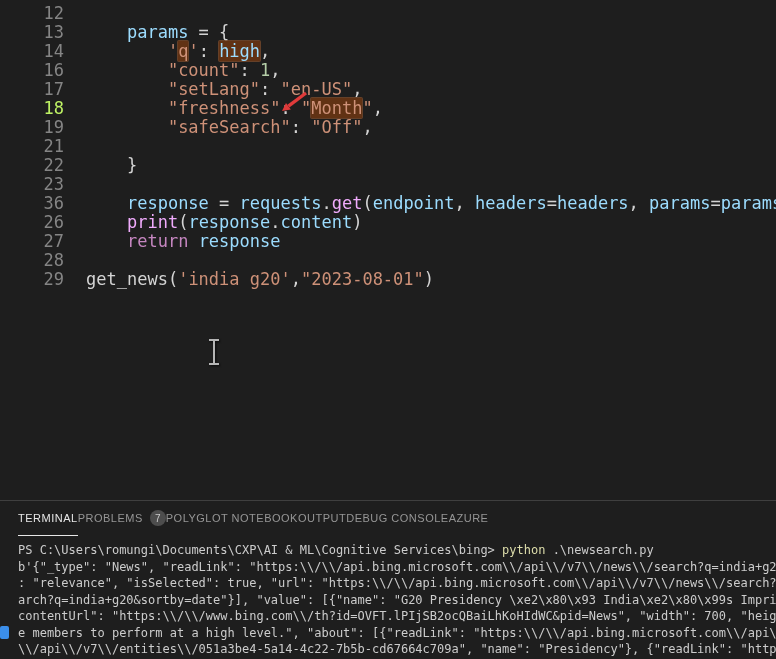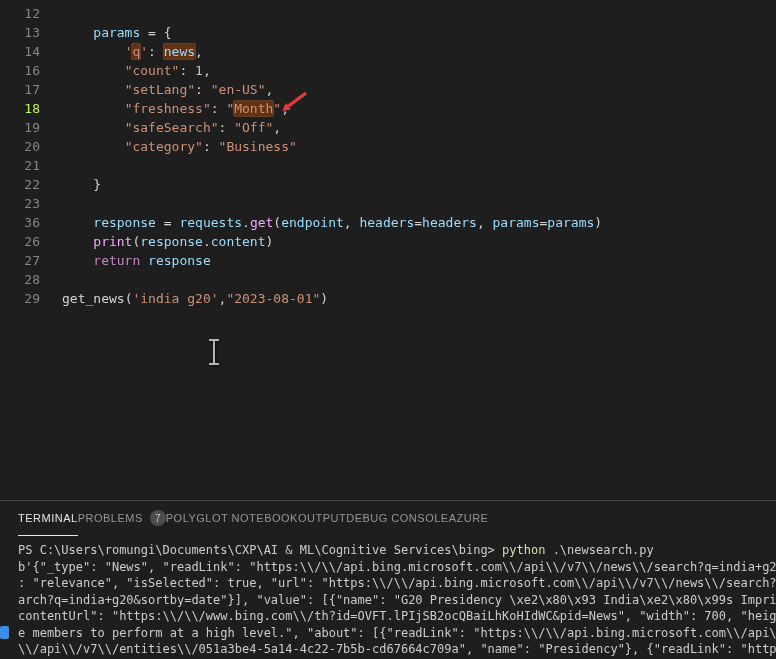--- a/index.html
+++ b/index.html
@@ -9,21 +9,21 @@
     font-family:"DejaVu Sans Mono", monospace;
     position:relative;
   }
 
   
   .editor {
     position:absolute; top:0; left:0; right:0; height:500px;
     padding-top:4px;
     overflow:hidden;
   }
-  .code-line { display:flex; height:19px; line-height:19px; font-size:13px; }
+  .code-line { display:flex; height:19px; line-height:19px; font-size:17px;padding-left:24px; }
   .gutter {
     width:40px; flex-shrink:0; text-align:right;
     color:#858585; user-select:none;
   }
   .gutter.active { color:#bef264; }
   .code { margin-left:22px; white-space:pre; color:#d4d4d4; }
 
   .tok-p { color:#d4d4d4; }
   .tok-v { color:#9cdcfe; }
   .tok-s { color:#ce9178; }
@@ -83,41 +83,37 @@
       <div class="code-line">
         <div class="gutter">12</div>
         <div class="code"></div>
       </div>
       <div class="code-line">
         <div class="gutter">13</div>
         <div class="code"><span class="tok-p">    </span><span class="tok-v">params</span><span class="tok-p"> = {</span></div>
       </div>
       <div class="code-line">
         <div class="gutter">14</div>
-        <div class="code"><span class="tok-p">        </span><span class="tok-s">'</span><span class="tok-s hl">q</span><span class="tok-s">'</span><span class="tok-p">: </span><span class="tok-v hl">news</span><span class="tok-p">,</span></div>
+        <div class="code"><span class="tok-p">        </span><span class="tok-s">'</span><span class="tok-s hl">q</span><span class="tok-s">'</span><span class="tok-p">: </span><span class="tok-v hl">high</span><span class="tok-p">,</span></div>
       </div>
       <div class="code-line">
         <div class="gutter">16</div>
         <div class="code"><span class="tok-p">        </span><span class="tok-s">"count"</span><span class="tok-p">: </span><span class="tok-n">1</span><span class="tok-p">,</span></div>
       </div>
       <div class="code-line">
         <div class="gutter">17</div>
         <div class="code"><span class="tok-p">        </span><span class="tok-s">"setLang"</span><span class="tok-p">: </span><span class="tok-s">"en-US"</span><span class="tok-p">,</span></div>
       </div>
       <div class="code-line">
         <div class="gutter active">18</div>
         <div class="code"><span class="tok-p">        </span><span class="tok-s">"freshness"</span><span class="tok-p">: </span><span class="tok-s">"</span><span class="tok-s hl">Month</span><span class="tok-s">"</span><span class="tok-p">,</span></div>
       </div>
       <div class="code-line">
         <div class="gutter">19</div>
         <div class="code"><span class="tok-p">        </span><span class="tok-s">"safeSearch"</span><span class="tok-p">: </span><span class="tok-s">"Off"</span><span class="tok-p">,</span></div>
-      </div>
-      <div class="code-line">
-        <div class="gutter">20</div>
-        <div class="code"><span class="tok-p">        </span><span class="tok-s">"category"</span><span class="tok-p">: </span><span class="tok-s">"Business"</span></div>
       </div>
       <div class="code-line">
         <div class="gutter">21</div>
         <div class="code"></div>
       </div>
       <div class="code-line">
         <div class="gutter">22</div>
         <div class="code"><span class="tok-p">    }</span></div>
       </div>
       <div class="code-line">

